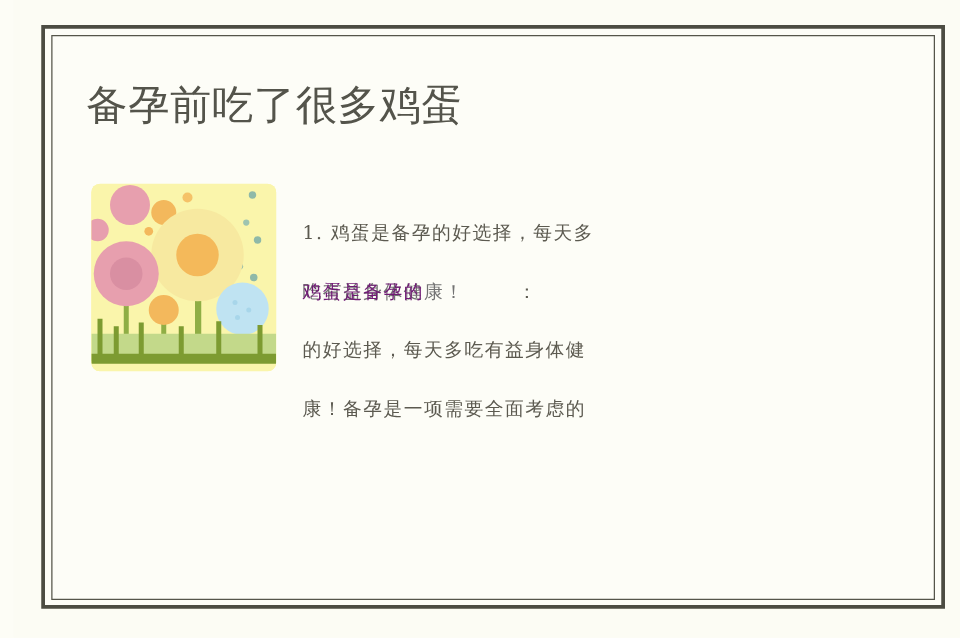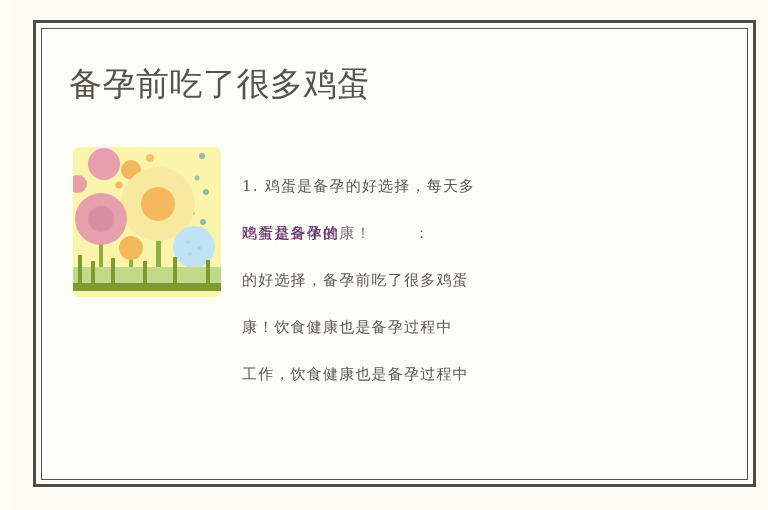--- a/index.html
+++ b/index.html
@@ -168,21 +168,20 @@
 
     <div class="line">1. 鸡蛋是备孕的好选择，每天多</div>
 
     <div class="line line-overlap">
       <span class="spacer">吃有益身体健康！</span>
       <span class="layer layer-b">吃有益身体健康！</span>
       <span class="layer layer-a">鸡蛋是备孕的</span>
       <span class="tail" style="left:172px;">：</span>
     </div>
 
-    <div class="line">的好选择，备孕前吃了很多鸡蛋</div>
+    <div class="line">的好选择，每天多吃有益身体健</div>
 
-    <div class="line">康！饮食健康也是备孕过程中</div>
+    <div class="line">康！备孕是一项需要全面考虑的</div>
 
-    <div class="line">工作，饮食健康也是备孕过程中</div>
 
   </div>
 
 </div>
 
 </body></html>

